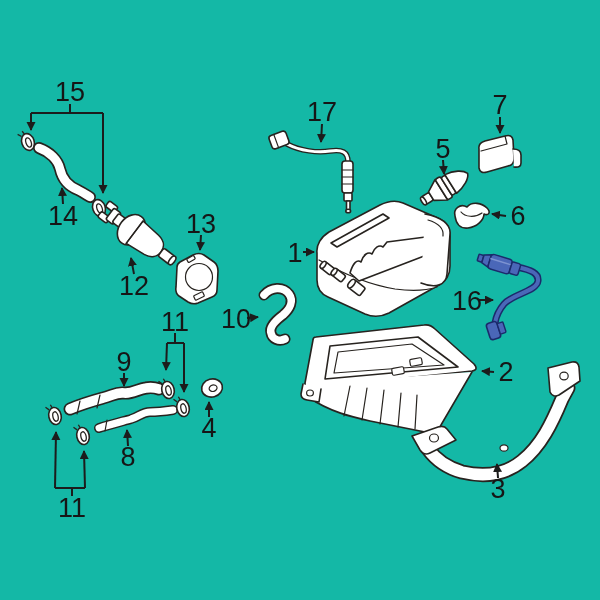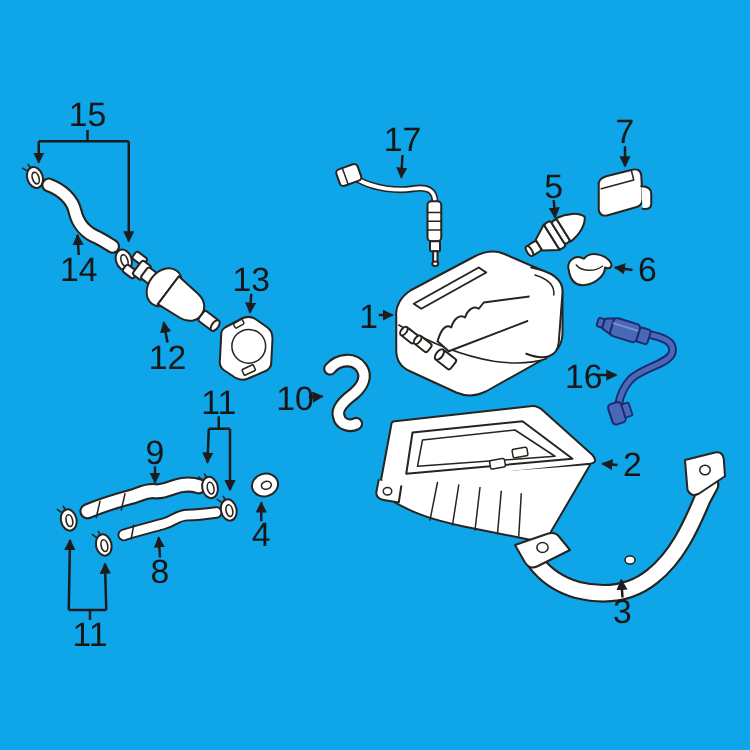--- a/index.html
+++ b/index.html
@@ -1,16 +1,16 @@
 <!DOCTYPE html>
 <html><head>
 <meta charset="utf-8">
 <style>
   html,body{margin:0;padding:0;background:#ffffff;}
-  .stage{position:relative;width:600px;height:600px;background:#0ea5e9;overflow:hidden;
+  .stage{position:relative;width:600px;height:600px;background:#14b8a6;overflow:hidden;
          font-family:"Liberation Sans", sans-serif;}
   svg{position:absolute;left:0;top:0;}
   .callout-text{font-family:"Liberation Sans", sans-serif;font-size:27px;fill:#161616;}
   .leader{stroke:#1c1c1c;stroke-width:2;fill:none;}
   .part{stroke:#27231f;stroke-width:1.6;fill:#ffffff;stroke-linejoin:round;stroke-linecap:round;}
   .thin{stroke-width:1.2;}
   .hose-outer{fill:none;stroke:#27231f;stroke-linecap:round;}
   .hose-inner{fill:none;stroke:#ffffff;stroke-linecap:round;}
   .hl{fill:#4a67b8;stroke:#1b2a6b;}
   .hl-wire-outer{fill:none;stroke:#1b2a6b;stroke-width:7;stroke-linecap:round;}

